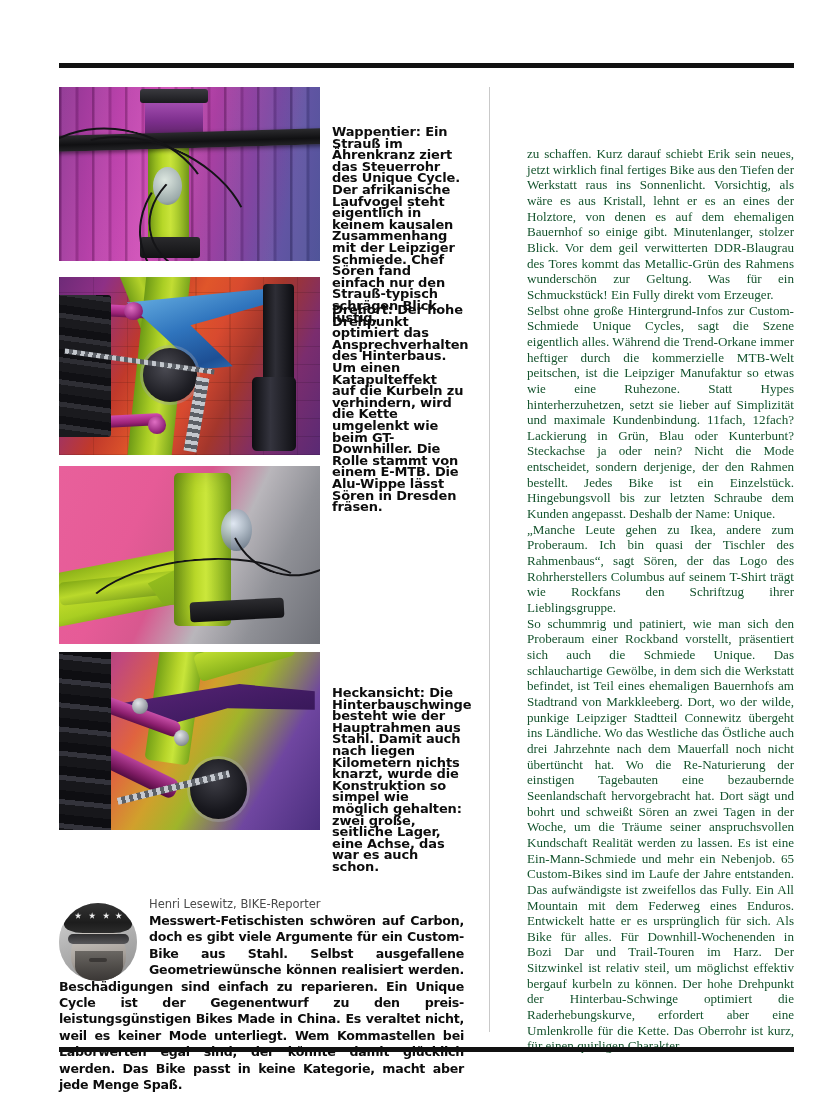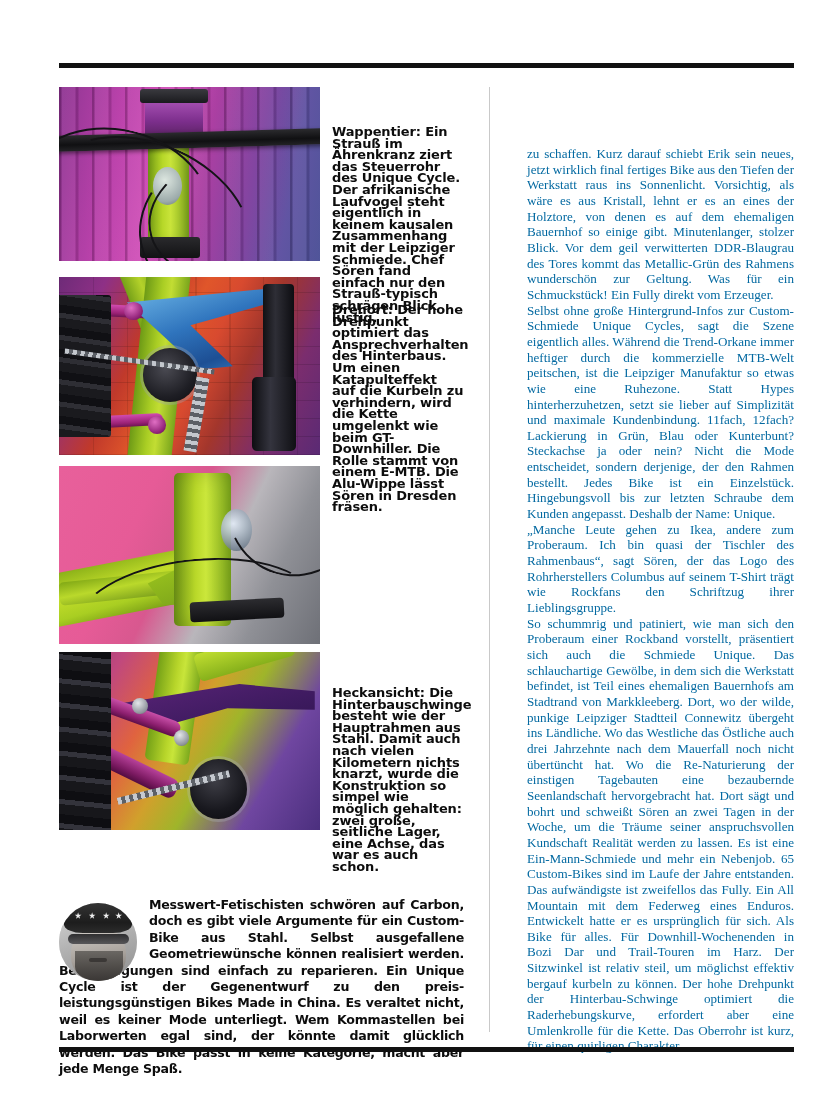--- a/index.html
+++ b/index.html
@@ -395,21 +395,21 @@
 
   
   .body-col {
     position: absolute;
     left: 527px;
     top: 146px;
     width: 267px;
     font-family: "Liberation Serif", serif;
     font-size: 13.1px;
     line-height: 15.65px;
-    color: #0369a1;
+    color: #14532d;
     text-align: justify;
     text-justify: inter-word;
     hyphens: manual;
   }
   .body-col p { margin: 0; }
 
   
   .footer {
     position: absolute;
     left: 59px;
@@ -499,37 +499,38 @@
       <div class="p4-swing"></div>
       <div class="p4-stay1"></div>
       <div class="p4-stay2"></div>
       <div class="p4-tire"></div>
       <div class="p4-cog"></div>
       <div class="p4-chain"></div>
       <div class="p4-bolt p4-b1"></div>
       <div class="p4-bolt p4-b2"></div>
     </div>
   </div>
-  <div class="caption cap-4">Heckansicht: Die Hinterbauschwinge besteht wie der Hauptrahmen aus Stahl. Damit auch nach vielen Kilometern nichts knarzt, wurde die Konstruktion so simpel wie möglich gehalten: zwei große, seitliche Lager, eine Achse, das war es auch schon.</div>
+  <div class="caption cap-4">Heckansicht: Die Hinterbauschwinge besteht wie der Hauptrahmen aus Stahl. Damit auch nach liegen Kilometern nichts knarzt, wurde die Konstruktion so simpel wie möglich gehalten: zwei große, seitliche Lager, eine Achse, das war es auch schon.</div>
 
   <div class="comment-box">
     <div class="avatar">
       <div class="avatar-inner">
         <div class="av-bg"></div>
         <div class="av-face"></div>
         <div class="av-helmet"></div>
         <div class="av-star av-s1"></div>
         <div class="av-star av-s2"></div>
         <div class="av-star av-s3"></div>
         <div class="av-star av-s4"></div>
         <div class="av-glasses"></div>
         <div class="av-beard"></div>
         <div class="av-mouth"></div>
       </div>
     </div>
+    <p class="comment-author">Henri Lesewitz, BIKE-Reporter</p>
     <p class="comment-text"><span class="indent-shape"></span><span>Messwert-Fetischisten schwören auf Carbon, doch es gibt viele Argumente für ein Custom-Bike aus Stahl. Selbst ausgefallene Geometriewünsche können realisiert werden. Beschädigungen sind einfach zu reparieren. Ein Unique Cycle ist der Gegenentwurf zu den preis-leistungsgünstigen Bikes Made in China. Es veraltet nicht, weil es keiner Mode unterliegt. Wem Kommastellen bei Laborwerten egal sind, der könnte damit glücklich werden. Das Bike passt in keine Kategorie, macht aber jede Menge Spaß.</span></p>
   </div>
 
   <div class="body-col">
     <p>zu schaffen. Kurz darauf schiebt Erik sein neues, jetzt wirklich final fertiges Bike aus den Tiefen der Werkstatt raus ins Sonnenlicht. Vorsichtig, als wäre es aus Kristall, lehnt er es an eines der Holztore, von denen es auf dem ehemaligen Bauernhof so einige gibt. Minutenlanger, stolzer Blick. Vor dem geil verwitterten DDR-Blaugrau des Tores kommt das Metallic-Grün des Rahmens wunderschön zur Geltung. Was für ein Schmuckstück! Ein Fully direkt vom Erzeuger.</p>
     <p>Selbst ohne große Hintergrund-Infos zur Custom-Schmiede Unique Cycles, sagt die Szene eigentlich alles. Während die Trend-Orkane immer heftiger durch die kommerzielle MTB-Welt peitschen, ist die Leipziger Manufaktur so etwas wie eine Ruhezone. Statt Hypes hinterherzuhetzen, setzt sie lieber auf Simplizität und maximale Kundenbindung. 11fach, 12fach? Lackierung in Grün, Blau oder Kunterbunt? Steckachse ja oder nein? Nicht die Mode entscheidet, sondern derjenige, der den Rahmen bestellt. Jedes Bike ist ein Einzelstück. Hingebungsvoll bis zur letzten Schraube dem Kunden angepasst. Deshalb der Name: Unique.</p>
     <p>„Manche Leute gehen zu Ikea, andere zum Proberaum. Ich bin quasi der Tischler des Rahmenbaus“, sagt Sören, der das Logo des Rohrherstellers Columbus auf seinem T-Shirt trägt wie Rockfans den Schriftzug ihrer Lieblingsgruppe.</p>
     <p>So schummrig und patiniert, wie man sich den Proberaum einer Rockband vorstellt, präsentiert sich auch die Schmiede Unique. Das schlauchartige Gewölbe, in dem sich die Werkstatt befindet, ist Teil eines ehemaligen Bauernhofs am Stadtrand von Markkleeberg. Dort, wo der wilde, punkige Leipziger Stadtteil Connewitz übergeht ins Ländliche. Wo das Westliche das Östliche auch drei Jahrzehnte nach dem Mauerfall noch nicht übertüncht hat. Wo die Re-Naturierung der einstigen Tagebauten eine bezaubernde Seenlandschaft hervorgebracht hat. Dort sägt und bohrt und schweißt Sören an zwei Tagen in der Woche, um die Träume seiner anspruchsvollen Kundschaft Realität werden zu lassen. Es ist eine Ein-Mann-Schmiede und mehr ein Nebenjob. 65 Custom-Bikes sind im Laufe der Jahre entstanden. Das aufwändigste ist zweifellos das Fully. Ein All Mountain mit dem Federweg eines Enduros. Entwickelt hatte er es ursprünglich für sich. Als Bike für alles. Für Downhill-Wochenenden in Bozi Dar und Trail-Touren im Harz. Der Sitzwinkel ist relativ steil, um möglichst effektiv bergauf kurbeln zu können. Der hohe Drehpunkt der Hinterbau-Schwinge optimiert die Raderhebungskurve, erfordert aber eine Umlenkrolle für die Kette. Das Oberrohr ist kurz, für einen quirligen Charakter.</p>
   </div>
 

